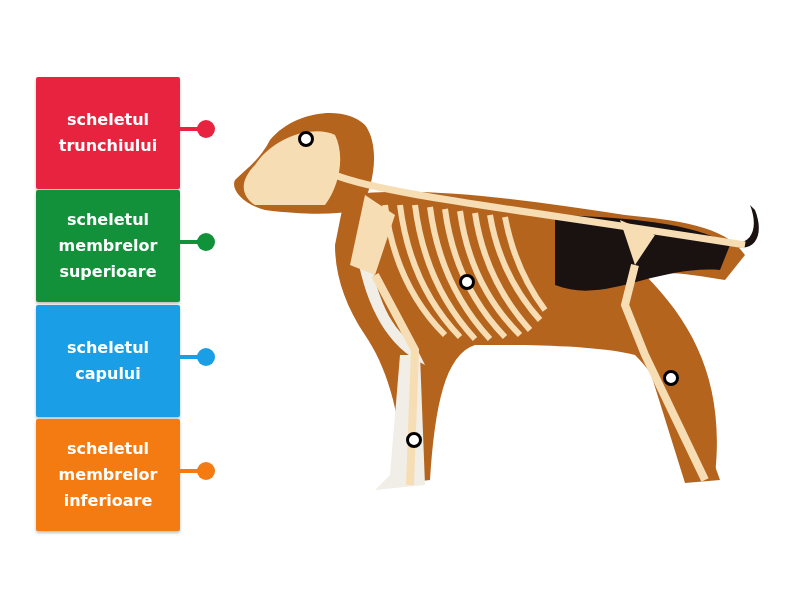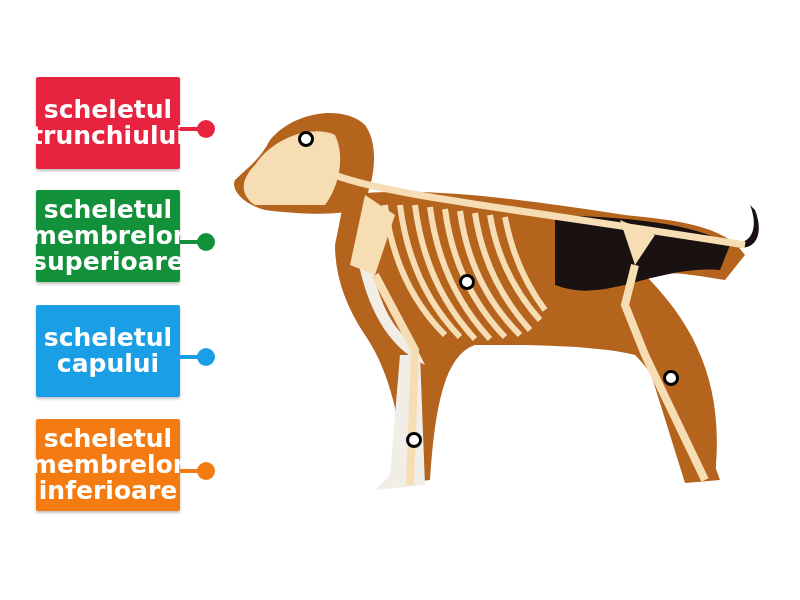--- a/index.html
+++ b/index.html
@@ -1,20 +1,20 @@
 <!DOCTYPE html>
 <html><head>
 <meta charset="utf-8">
 <style>
   html, body { margin:0; padding:0; }
   body { width:800px; height:600px; background:#ffffff; position:relative; overflow:hidden;
          font-family:"DejaVu Sans", "Liberation Sans", sans-serif; }
-  .label { position:absolute; left:36px; width:144px; height:92px; border-radius:2px;
+  .label { position:absolute; left:36px; width:144px; height:112px; border-radius:2px;
            display:flex; align-items:center; justify-content:center; text-align:center;
-           color:#fff; font-weight:bold; font-size:25px; line-height:26px;
+           color:#fff; font-weight:bold; font-size:16px; line-height:26px;
            box-shadow:0 2px 3px rgba(0,0,0,0.25); cursor:grab; }
   .label .txt { white-space:pre-line; }
   .conn { position:absolute; height:4px; width:22px; left:180px; }
   .dot { position:absolute; width:18px; height:18px; border-radius:50%; left:197px; }
   .canvas { position:absolute; left:225px; top:105px; width:555px; height:395px; }
   .pin { position:absolute; width:10px; height:10px; border-radius:50%; background:#fff;
          border:3px solid #000; cursor:pointer; }
 </style>
 </head>
 <body>

